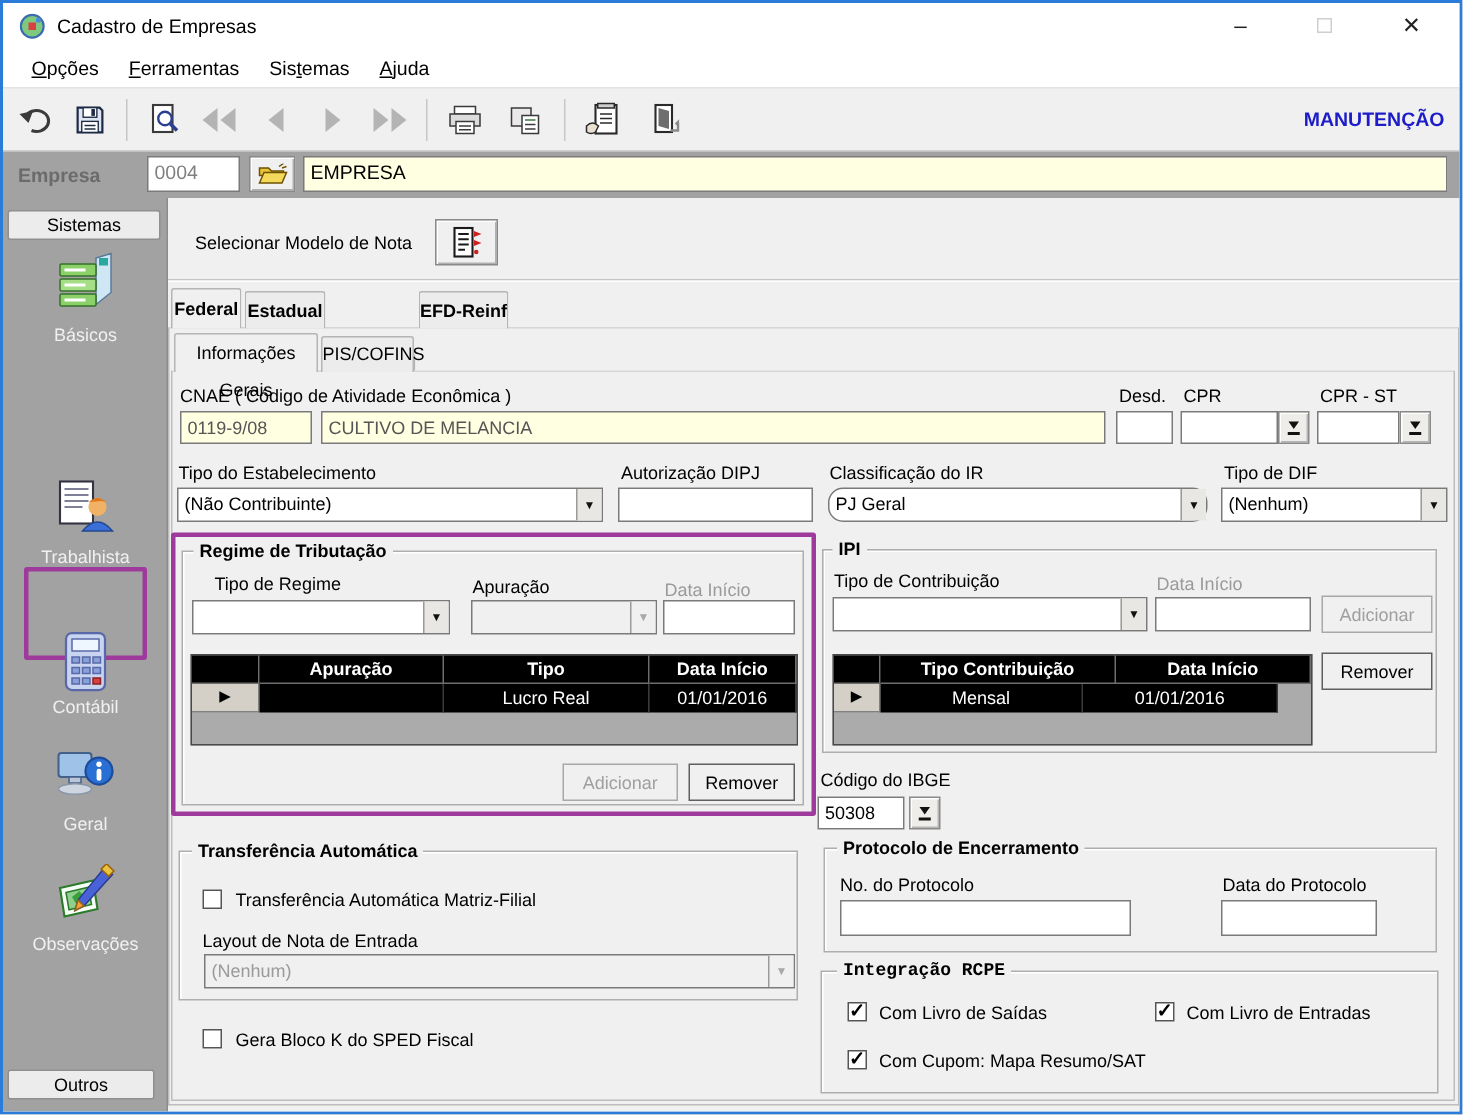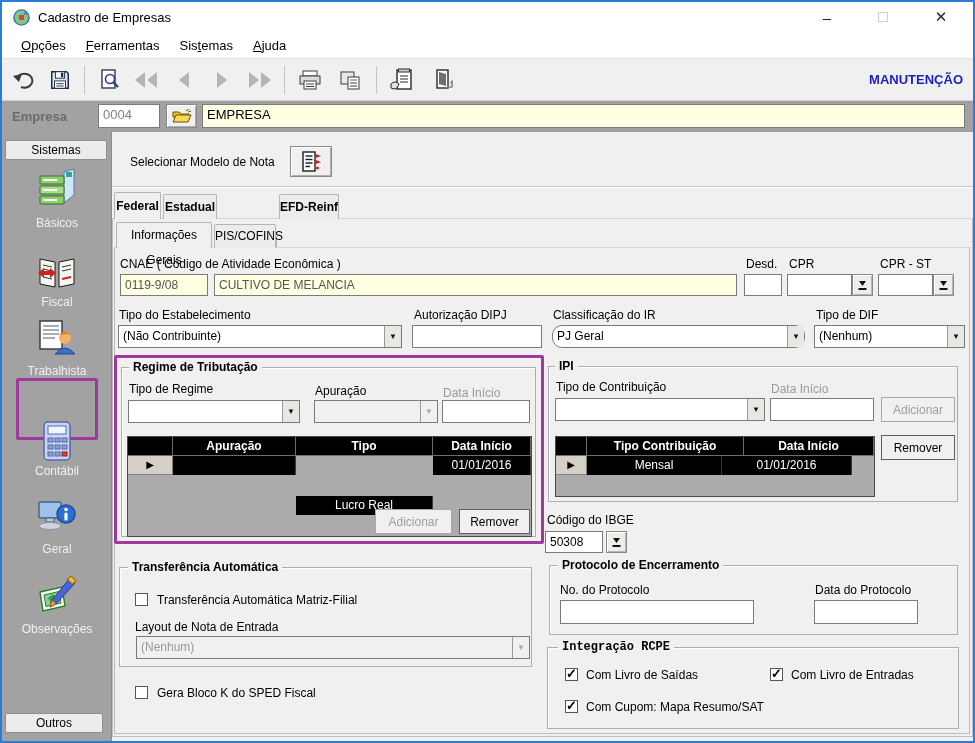--- a/index.html
+++ b/index.html
@@ -232,34 +232,20 @@
             <line x1="6" y1="12" x2="20" y2="12" stroke="#fff" stroke-width="2"></line>
             <rect x="3" y="18" width="24" height="8" rx="1" fill="#a5de84" stroke="#35702a"></rect>
             <line x1="6" y1="22" x2="20" y2="22" stroke="#fff" stroke-width="2"></line>
             <rect x="3" y="28" width="24" height="8" rx="1" fill="#8cd06a" stroke="#35702a"></rect>
             <line x1="6" y1="32" x2="20" y2="32" stroke="#fff" stroke-width="2"></line>
           </svg></span>
       <div class="cap">Básicos</div>
     </div>
 
     <div id="fiscal-box"></div>
-    <div class="side-item" style="top:121px;">
-      <span><svg width="40" height="40" viewBox="0 0 40 40" style="margin:0 auto;">
-            <polygon points="3,6 18,9 18,34 3,31" fill="#f6f6f0" stroke="#1a1a1a"></polygon>
-            <polygon points="37,6 22,9 22,34 37,31" fill="#f6f6f0" stroke="#1a1a1a"></polygon>
-            <line x1="6" y1="12" x2="15" y2="14" stroke="#333"></line>
-            <line x1="6" y1="16" x2="15" y2="18" stroke="#333"></line>
-            <line x1="6" y1="24" x2="15" y2="26" stroke="#333"></line>
-            <line x1="25" y1="14" x2="34" y2="12" stroke="#333"></line>
-            <line x1="25" y1="18" x2="34" y2="16" stroke="#333"></line>
-            <line x1="25" y1="26" x2="34" y2="24" stroke="#cc2222" stroke-width="2"></line>
-            <polygon points="1,20 7,15 7,18 13,18 13,15 19,20 13,25 13,22 7,22 7,25" fill="#cc2222"></polygon>
-          </svg></span>
-      <div class="cap">Fiscal</div>
-    </div>
 
     <div class="side-item" style="top:186px;">
       <span><svg width="40" height="44" viewBox="0 0 40 44" style="margin:0 auto;">
             <rect x="3" y="3" width="22" height="28" fill="#fff" stroke="#334" stroke-width="1.4"></rect>
             <line x1="6" y1="8" x2="22" y2="8" stroke="#557"></line>
             <line x1="6" y1="12" x2="22" y2="12" stroke="#557"></line>
             <line x1="6" y1="16" x2="22" y2="16" stroke="#557"></line>
             <line x1="6" y1="20" x2="18" y2="20" stroke="#557"></line>
             <circle cx="28" cy="20" r="6" fill="#f2b266"></circle>
             <path d="M22 17 q6 -6 12 0 q-2 -2 -12 0" fill="#e07818"></path>
@@ -388,21 +374,21 @@
   <span class="lbl" style="left:814px;top:306px;">Tipo de DIF</span>
   <div class="combo" style="left:812px;top:323px;width:151px;height:23px;">
     <span class="ctext">(Nenhum)</span>
       <span class="cbtn">▼</span>
   </div>
 
   <div class="abs" style="left:112px;top:353px;width:430px;height:189px;border:3px solid #9e3a9b;border-radius:2px;z-index:4;"></div>
   <div class="gbox" style="left:119px;top:365px;width:415px;height:170px;"></div>
   <span class="gcap" style="left:127px;top:358px;">Regime de Tributação</span>
 
-  <span class="lbl" style="left:127px;top:380px;">Tipo de Regime</span>
+  <span class="lbl" style="left:141px;top:380px;">Tipo de Regime</span>
   <div class="combo" style="left:126px;top:398px;width:172px;height:23px;">
     <span class="ctext"></span>
       <span class="cbtn">▼</span>
   </div>
   <span class="lbl" style="left:313px;top:382px;">Apuração</span>
   <div class="combo disabled" style="left:312px;top:398px;width:124px;height:23px;">
     <span class="ctext"></span>
       <span class="cbtn">▼</span>
   </div>
   <span class="lbl gray" style="left:441px;top:384px;">Data Início</span>
@@ -411,21 +397,21 @@
   <div class="grid" style="left:125px;top:434px;width:405px;">
     <div class="g-row g-head">
       <div class="g-cell" style="width:45px;"></div>
       <div class="g-cell" style="width:123px;">Apuração</div>
       <div class="g-cell" style="width:137px;">Tipo</div>
       <div class="g-cell" style="width:98px;">Data Início</div>
     </div>
     <div class="g-row g-data">
       <div class="g-cell sel-cell" style="width:45px;">▶</div>
       <div class="g-cell" style="width:123px;"></div>
-      <div class="g-cell" style="width:137px;margin-top:40px;">Lucro Real</div>
+      <div class="g-cell" style="width:137px;">Lucro Real</div>
       <div class="g-cell" style="width:98px;">01/01/2016</div>
     </div>
     <div class="g-fill"></div>
   </div>
 
   <div class="btn disabled" style="left:373px;top:507px;width:77px;height:25px;">Adicionar</div>
   <div class="btn" style="left:457px;top:507px;width:71px;height:25px;">Remover</div>
 
   <div class="gbox" style="left:546px;top:364px;width:410px;height:136px;"></div>
   <span class="gcap" style="left:553px;top:357px;">IPI</span>

